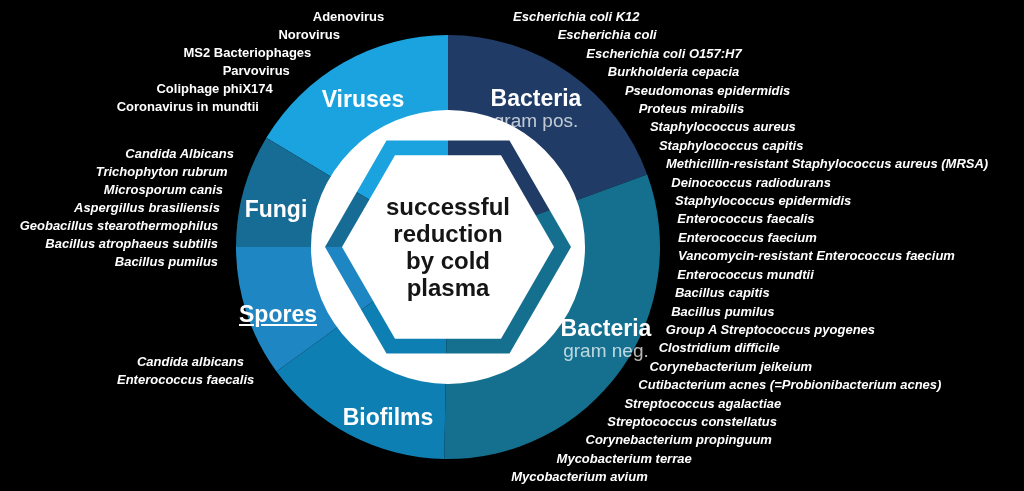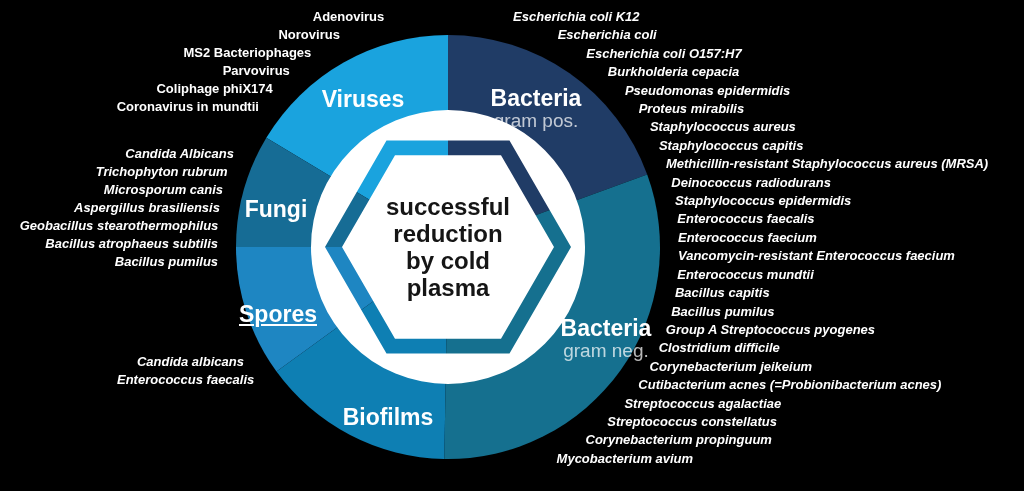--- a/index.html
+++ b/index.html
@@ -105,20 +105,21 @@
         <div class="org-line">Enterococcus mundtii</div>
         <div class="org-line">Bacillus capitis</div>
         <div class="org-line">Bacillus pumilus</div>
         <div class="org-line">Group A Streptococcus pyogenes</div>
         <div class="org-line">Clostridium difficile</div>
         <div class="org-line">Corynebacterium jeikeium</div>
         <div class="org-line">Cutibacterium acnes (=Probionibacterium acnes)</div>
         <div class="org-line">Streptococcus agalactiae</div>
         <div class="org-line">Streptococcus constellatus</div>
         <div class="org-line">Corynebacterium propinguum</div>
+        <div class="org-line">Mycobacterium terrae</div>
         <div class="org-line">Mycobacterium avium</div>
       </div>
   </div>
 
   <div class="seg-label" id="lbl-viruses">Viruses</div>
 
   <div class="seg-label" id="lbl-gram-pos">
     <div class="main">Bacteria</div>
     <div class="sub">gram pos.</div>
   </div>

